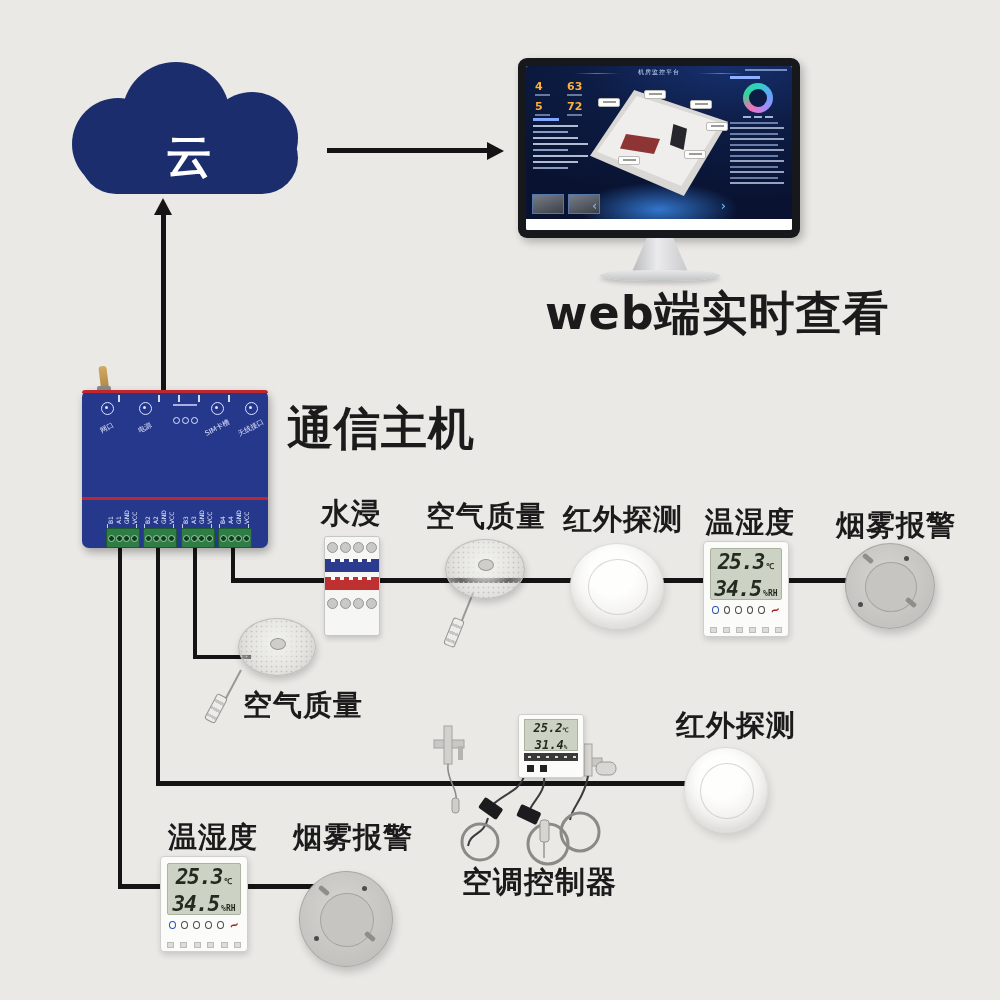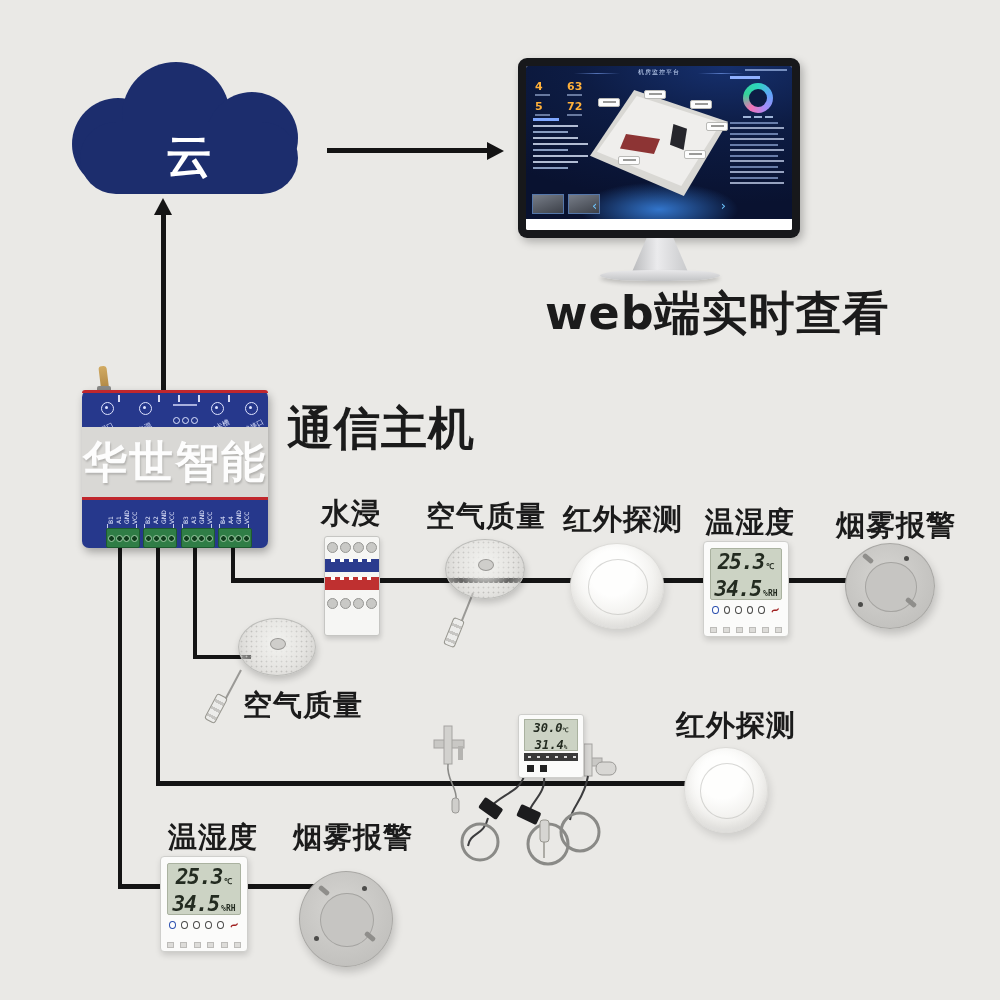--- a/index.html
+++ b/index.html
@@ -229,23 +229,20 @@
     </div>
     <div class="leds"><i></i><i></i><i></i></div>
     <div class="port" style="left:120px;">
       <div class="p-ic"></div>
       <span class="p-tx">SIM卡槽</span>
     </div>
     <div class="port" style="left:154px;">
       <div class="p-ic"></div>
       <span class="p-tx">天线接口</span>
     </div>
-    <div class="host-gray">
-      <span class="wmark">华世智能</span>
-    </div>
     <div class="host-redmid"></div>
     <div class="pin-grp" style="left:25px;">
       <span class="pin" style="left:0;">B1</span>
       <span class="pin" style="left:8px;">A1</span>
       <span class="pin" style="left:16px;">GND</span>
       <span class="pin" style="left:24px;">VCC</span>
     </div>
     <div class="pin-grp" style="left:62px;">
       <span class="pin" style="left:0;">B2</span>
       <span class="pin" style="left:8px;">A2</span>
@@ -392,29 +389,30 @@
     <rect x="112" y="124" width="9" height="22" rx="3" fill="#d6d5d2" stroke="#97968f"></rect>
     <line x1="116" y1="146" x2="116" y2="162" stroke="#97968f" stroke-width="1.5"></line>
     <rect x="148" y="62" width="26" height="8" fill="#c9c8c5" stroke="#a5a4a1"></rect>
     <rect x="156" y="48" width="8" height="32" fill="#d8d7d4" stroke="#a5a4a1"></rect>
     <rect x="168" y="66" width="20" height="13" rx="6" fill="#d8d7d4" stroke="#9a9996"></rect>
     <path d="M160,80 C156,104 144,110 142,124" fill="none" stroke="#3c3c3e" stroke-width="2"></path>
     <circle cx="152" cy="136" r="19" fill="none" stroke="#8a8a87" stroke-width="3"></circle>
   </svg>
   <div class="ac-dev">
     <div class="ac-lcd">
-      <div><span class="b">30.0</span><span class="u">℃</span></div>
+      <div><span class="b">25.2</span><span class="u">℃</span></div>
       <div><span class="b">31.4</span><span class="u">%</span></div>
     </div>
     <div class="ac-bar"></div>
     <div class="ac-ports">
         <i></i>
         <i></i>
       </div>
   </div>
+  <div class="lbl" style="left:462px;top:862px;font-size:30px;">空调控制器</div>
 
   <div class="lbl" style="left:676px;top:706px;">红外探测</div>
   <div class="dome" style="left:684px;top:747px;width:82px;height:84px;"></div>
 
   <div class="lbl" style="left:168px;top:818px;">温湿度</div>
   <div class="th-dev" style="left:160px;top:856px;width:86px;height:94px;">
     <div class="th-lcd">
       <div class="th-line">
           <span class="th-big">25.3</span>
           <span class="th-unit">℃</span>

